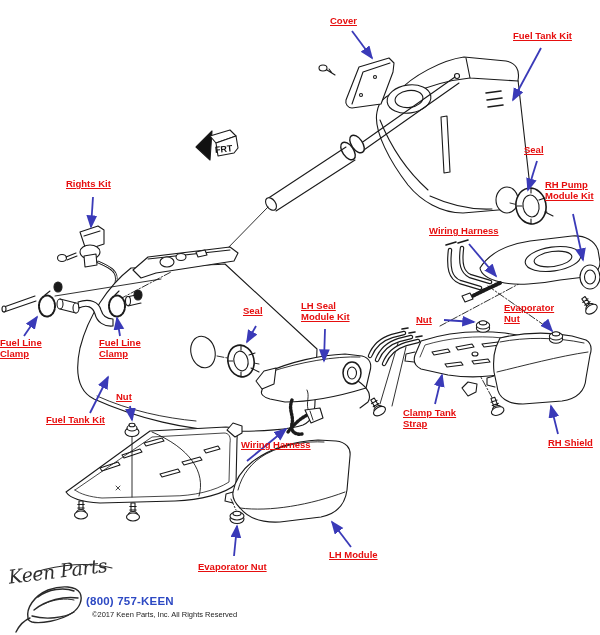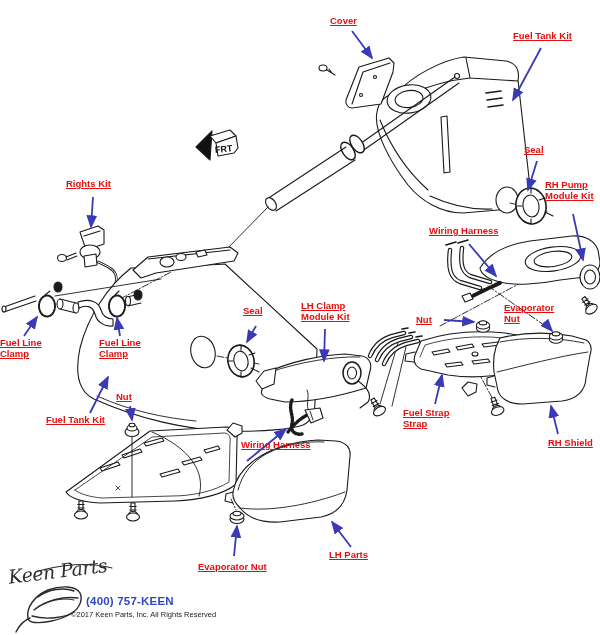--- a/index.html
+++ b/index.html
@@ -3,21 +3,21 @@
 <meta charset="utf-8">
 <style>
   html,body{margin:0;padding:0;background:#fff;}
   .stage{position:relative;width:600px;height:635px;background:#fff;overflow:hidden;
          font-family:"Liberation Sans",sans-serif;}
   svg.art{position:absolute;left:0;top:0;}
   .lbl{position:absolute;font:bold 9.5px/10.5px "Liberation Sans",sans-serif;
        color:#e60e0e;text-align:left;text-decoration:underline;cursor:pointer;}
   .phone{position:absolute;left:86px;top:595px;font:bold 11.5px "Liberation Sans",sans-serif;
          color:#2d49c3;letter-spacing:.2px;}
-  .copy{position:absolute;left:71px;top:610px;font:7.5px "Liberation Sans",sans-serif;color:#222;text-align:right;}
+  .copy{position:absolute;left:92px;top:610px;font:7.5px "Liberation Sans",sans-serif;color:#222;text-align:right;}
   .script{position:absolute;left:8px;top:558px;width:130px;
           font:italic 19px "DejaVu Serif",serif;color:#2e2e2e;
           transform:rotate(-7deg);letter-spacing:-.5px;}
 </style>
 </head>
 <body>
 
 <div class="stage">
 
 <svg class="art" width="600" height="635" viewBox="0 0 600 635">
@@ -259,28 +259,28 @@
 
 <div class="lbl" style="left:330px;top:16px;width:44px">Cover</div>
 <div class="lbl" style="left:513px;top:31px;width:68px">Fuel Tank Kit</div>
 <div class="lbl" style="left:524px;top:145px;width:36px">Seal</div>
 <div class="lbl" style="left:545px;top:180px;width:58px">RH Pump Module Kit</div>
 <div class="lbl" style="left:66px;top:179px;width:56px">Rights Kit</div>
 <div class="lbl" style="left:429px;top:226px;width:72px">Wiring Harness</div>
 <div class="lbl" style="left:0px;top:338px;width:46px">Fuel Line Clamp</div>
 <div class="lbl" style="left:99px;top:338px;width:46px">Fuel Line Clamp</div>
 <div class="lbl" style="left:243px;top:306px;width:34px">Seal</div>
-<div class="lbl" style="left:301px;top:301px;width:58px">LH Clamp Module Kit</div>
+<div class="lbl" style="left:301px;top:301px;width:58px">LH Seal Module Kit</div>
 <div class="lbl" style="left:416px;top:315px;width:30px">Nut</div>
 <div class="lbl" style="left:504px;top:303px;width:60px">Evaporator Nut</div>
-<div class="lbl" style="left:403px;top:408px;width:58px">Fuel Strap Strap</div>
+<div class="lbl" style="left:403px;top:408px;width:58px">Clamp Tank Strap</div>
 <div class="lbl" style="left:548px;top:438px;width:58px">RH Shield</div>
 <div class="lbl" style="left:46px;top:415px;width:68px">Fuel Tank Kit</div>
 <div class="lbl" style="left:116px;top:392px;width:30px">Nut</div>
 <div class="lbl" style="left:241px;top:440px;width:72px">Wiring Harness</div>
 <div class="lbl" style="left:198px;top:562px;width:72px">Evaporator Nut</div>
-<div class="lbl" style="left:329px;top:550px;width:58px">LH Parts</div>
+<div class="lbl" style="left:329px;top:550px;width:58px">LH Module</div>
 
 <div class="script">Keen Parts</div>
-<div class="phone">(400) 757-KEEN</div>
+<div class="phone">(800) 757-KEEN</div>
 <div class="copy">©2017 Keen Parts, Inc. All Rights Reserved</div>
 
 </div>
 
 </body></html>

